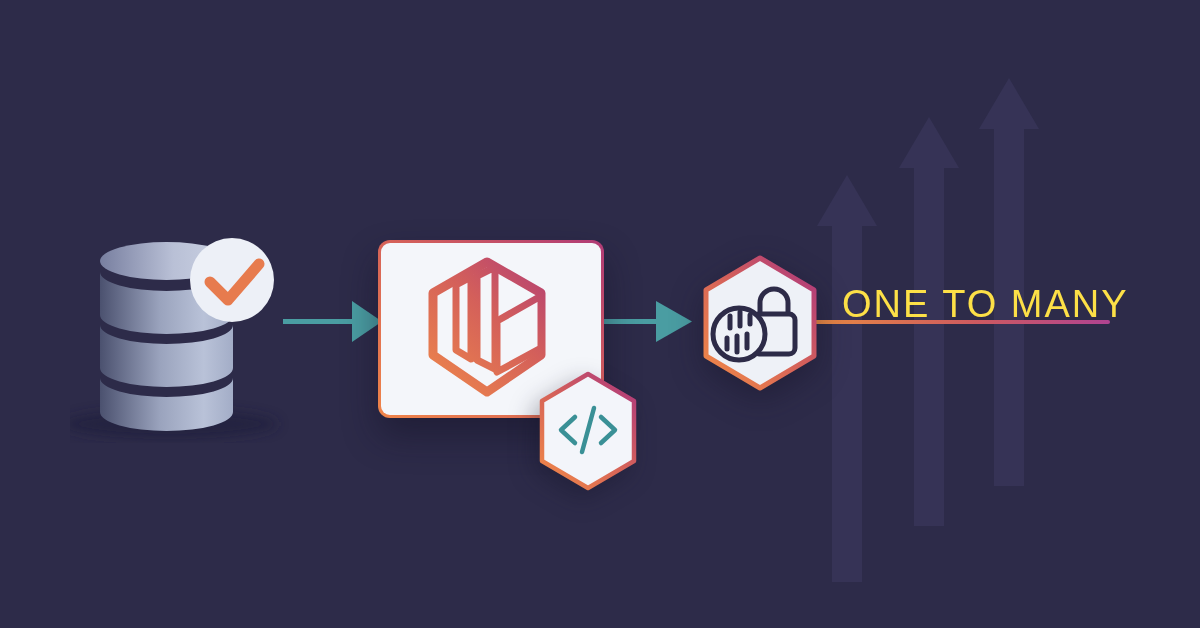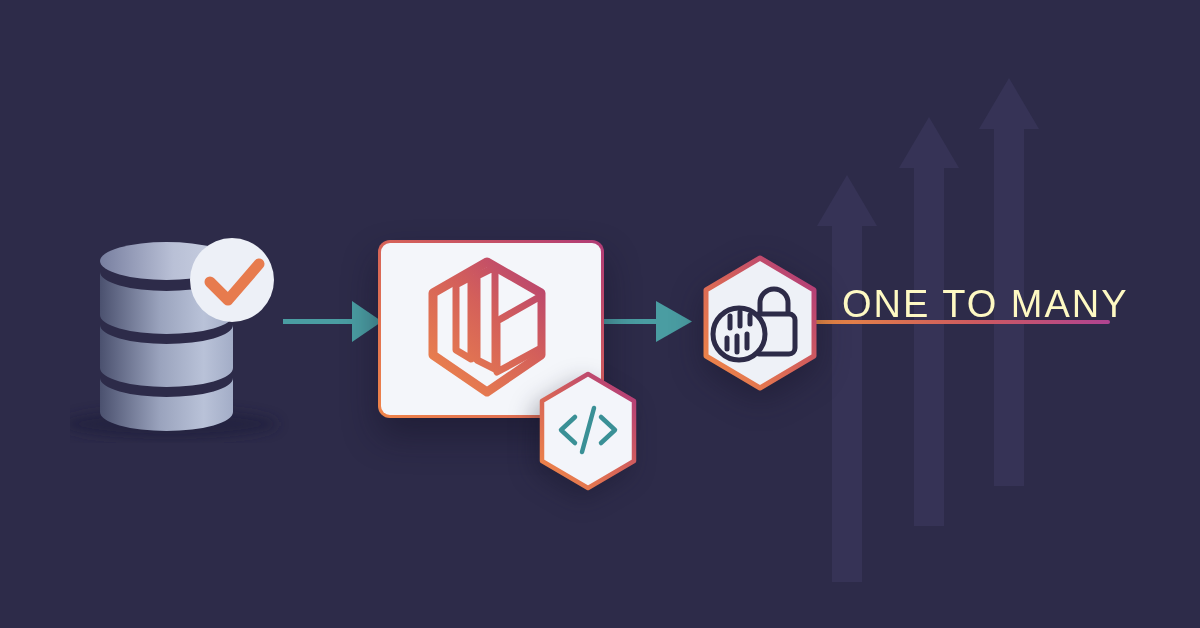--- a/index.html
+++ b/index.html
@@ -10,21 +10,21 @@
   }
   .abs{position:absolute;}
   #bg-arrows{left:0;top:0;}
   #connectors{left:0;top:0;}
   #grad-line{
     left:812px;top:320px;width:298px;height:4px;border-radius:2px;
     background:linear-gradient(90deg,#e98a42 0%,#cd5a60 55%,#b04391 100%);
   }
   #one-to-many{
     left:842px;top:283px;width:290px;
-    color:#fef9c3;font-size:38px;font-weight:400;letter-spacing:2px;
+    color:#fde047;font-size:38px;font-weight:400;letter-spacing:2px;
     white-space:nowrap;
   }
   #db-svg{left:70px;top:228px;}
   #process-box{
     left:378px;top:240px;width:220px;height:172px;
     border:3px solid transparent;border-radius:12px;
     background:linear-gradient(#f4f6fa,#f4f6fa) padding-box,
                linear-gradient(to top right,#ef8449,#d4605a 55%,#b03b76) border-box;
     box-shadow:0 18px 35px rgba(18,16,36,.45);
   }

